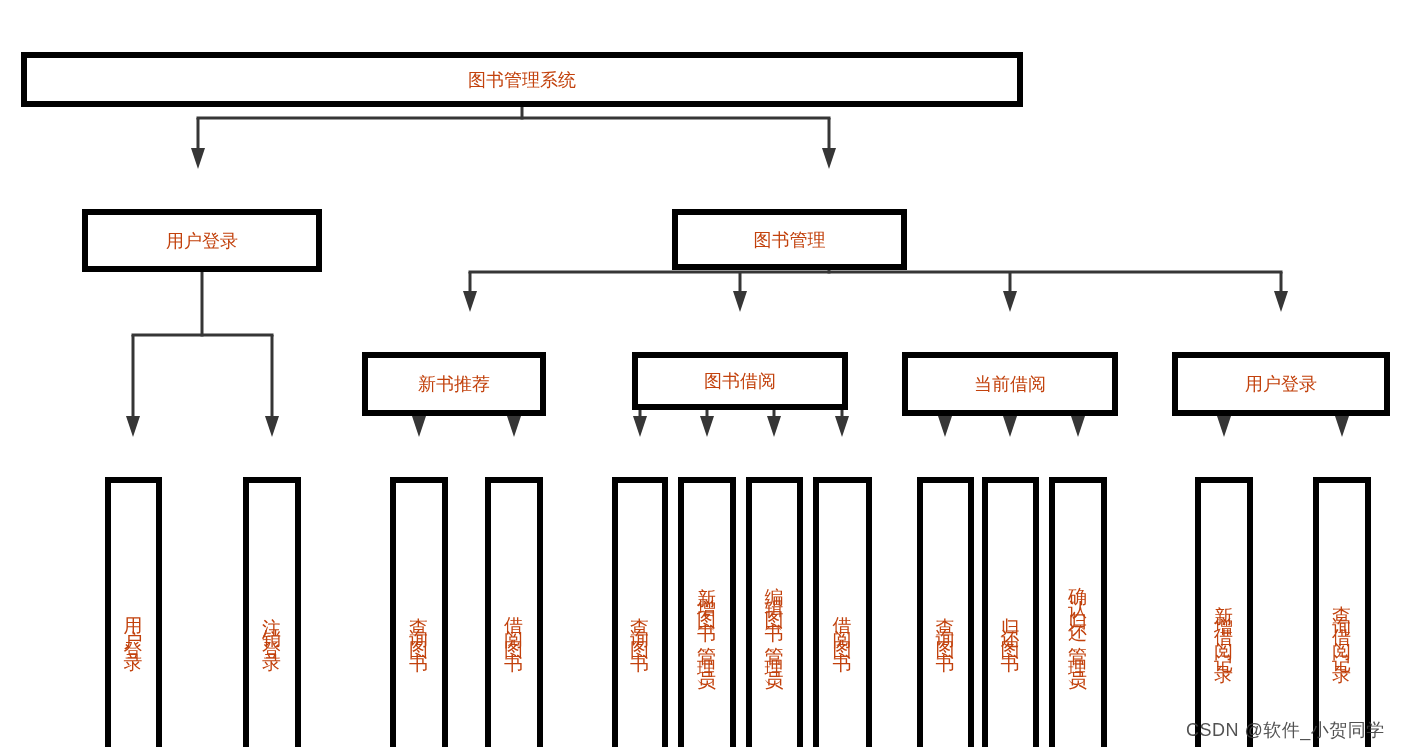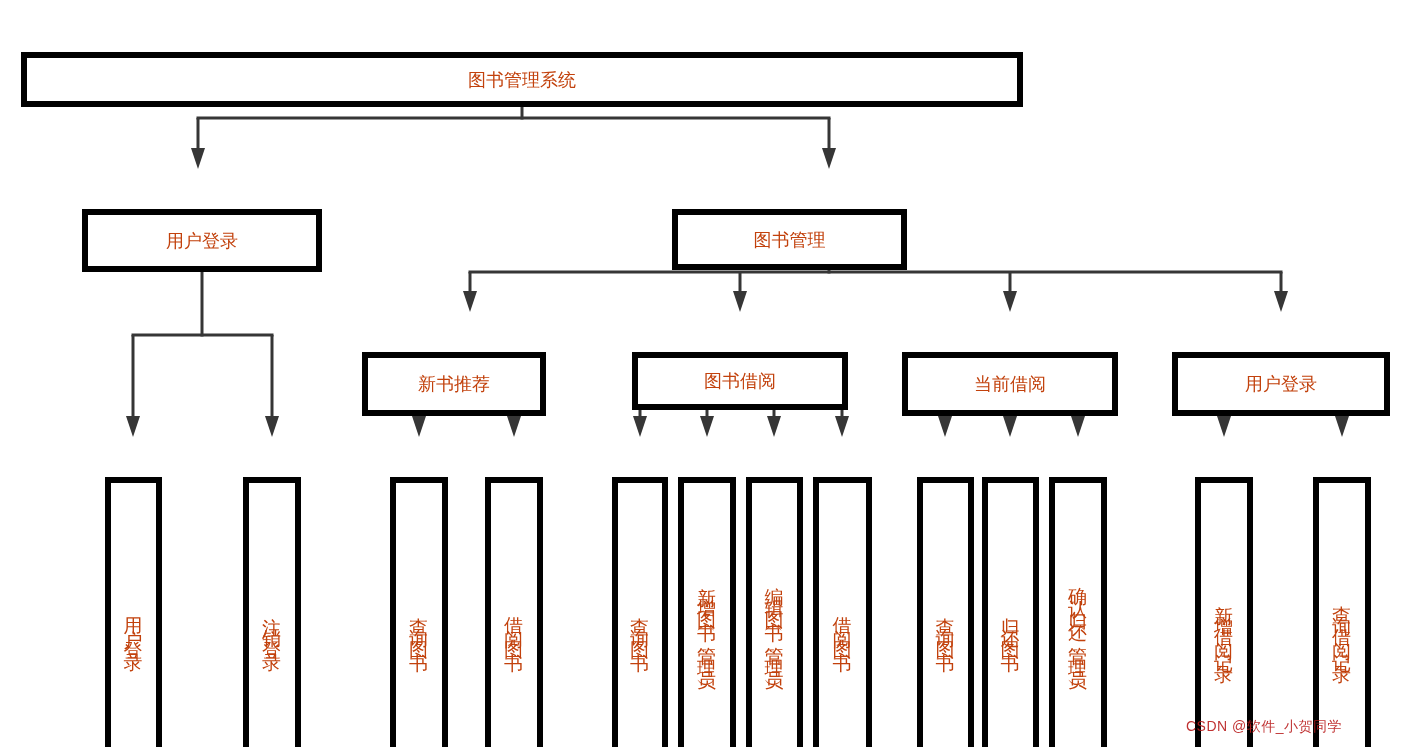--- a/index.html
+++ b/index.html
@@ -33,22 +33,22 @@
   .vnode .lbl {
     writing-mode: vertical-rl;
     text-orientation: mixed;
     letter-spacing: 12px;
     line-height: 1;
   }
   .watermark {
     position: absolute;
     left: 1186px;
     top: 718px;
-    font-size: 14px;
-    color: #b91c1c;
+    font-size: 18px;
+    color: #404040;
     opacity: 0.9;
     white-space: nowrap;
     letter-spacing: 0.5px;
   }
   line, polyline { stroke: #363636; stroke-width: 3; fill: none; }
   polygon { fill: #363636; stroke: none; }
 </style>
 </head>
 <body>
 

